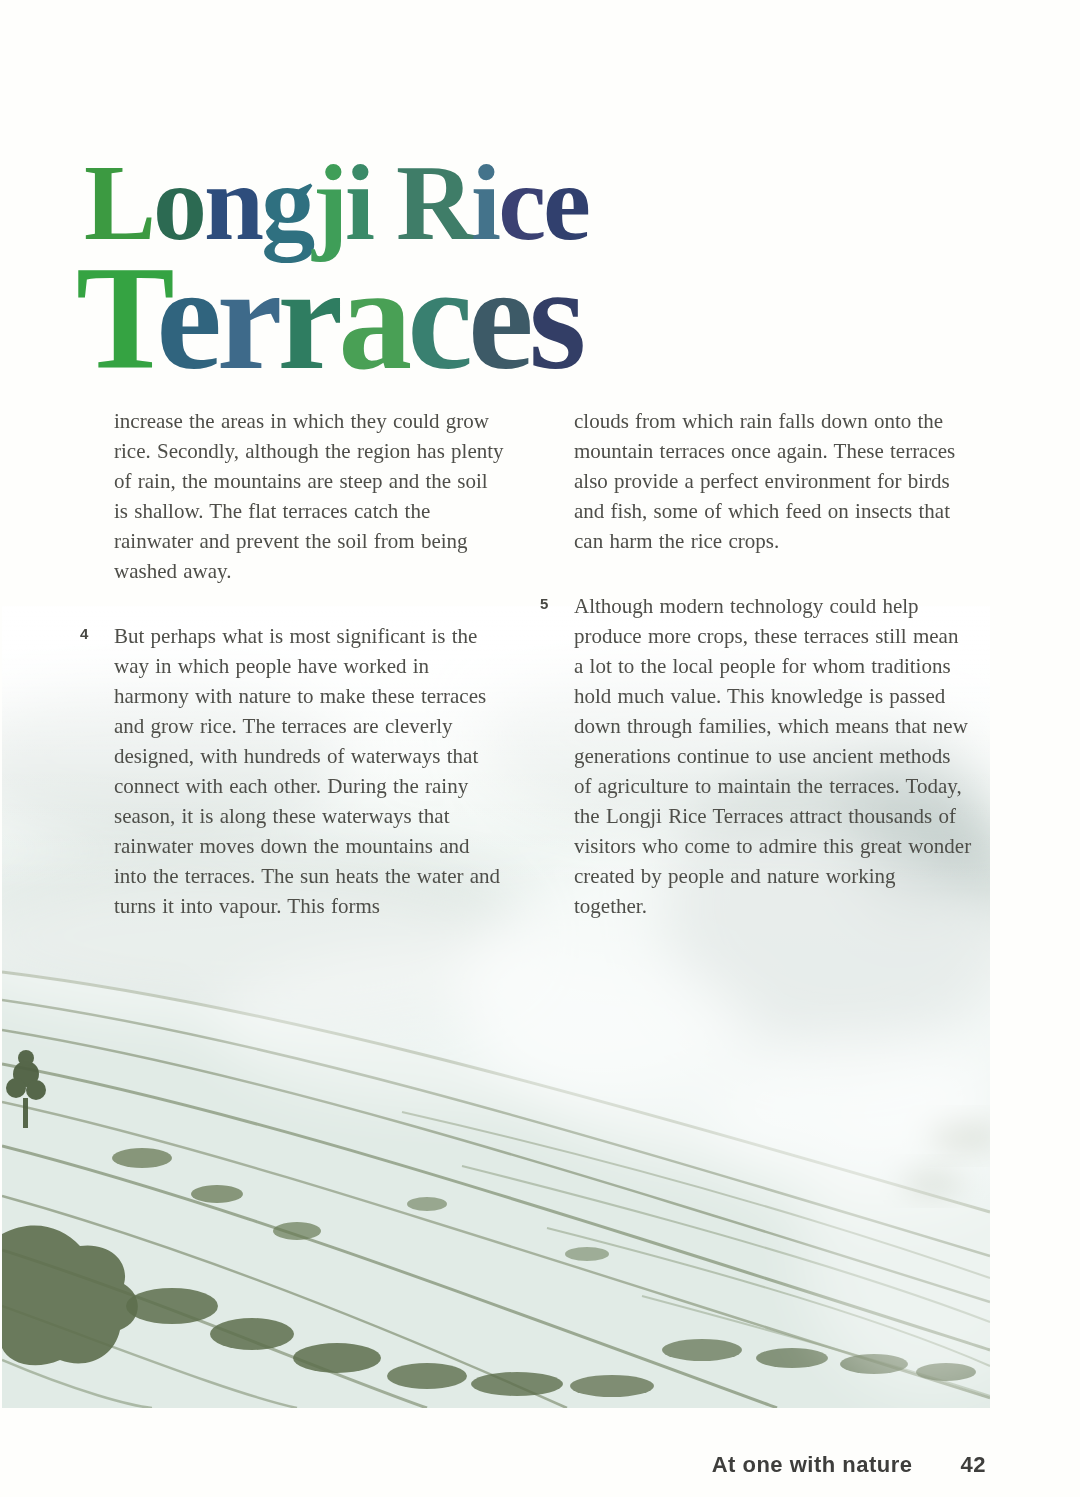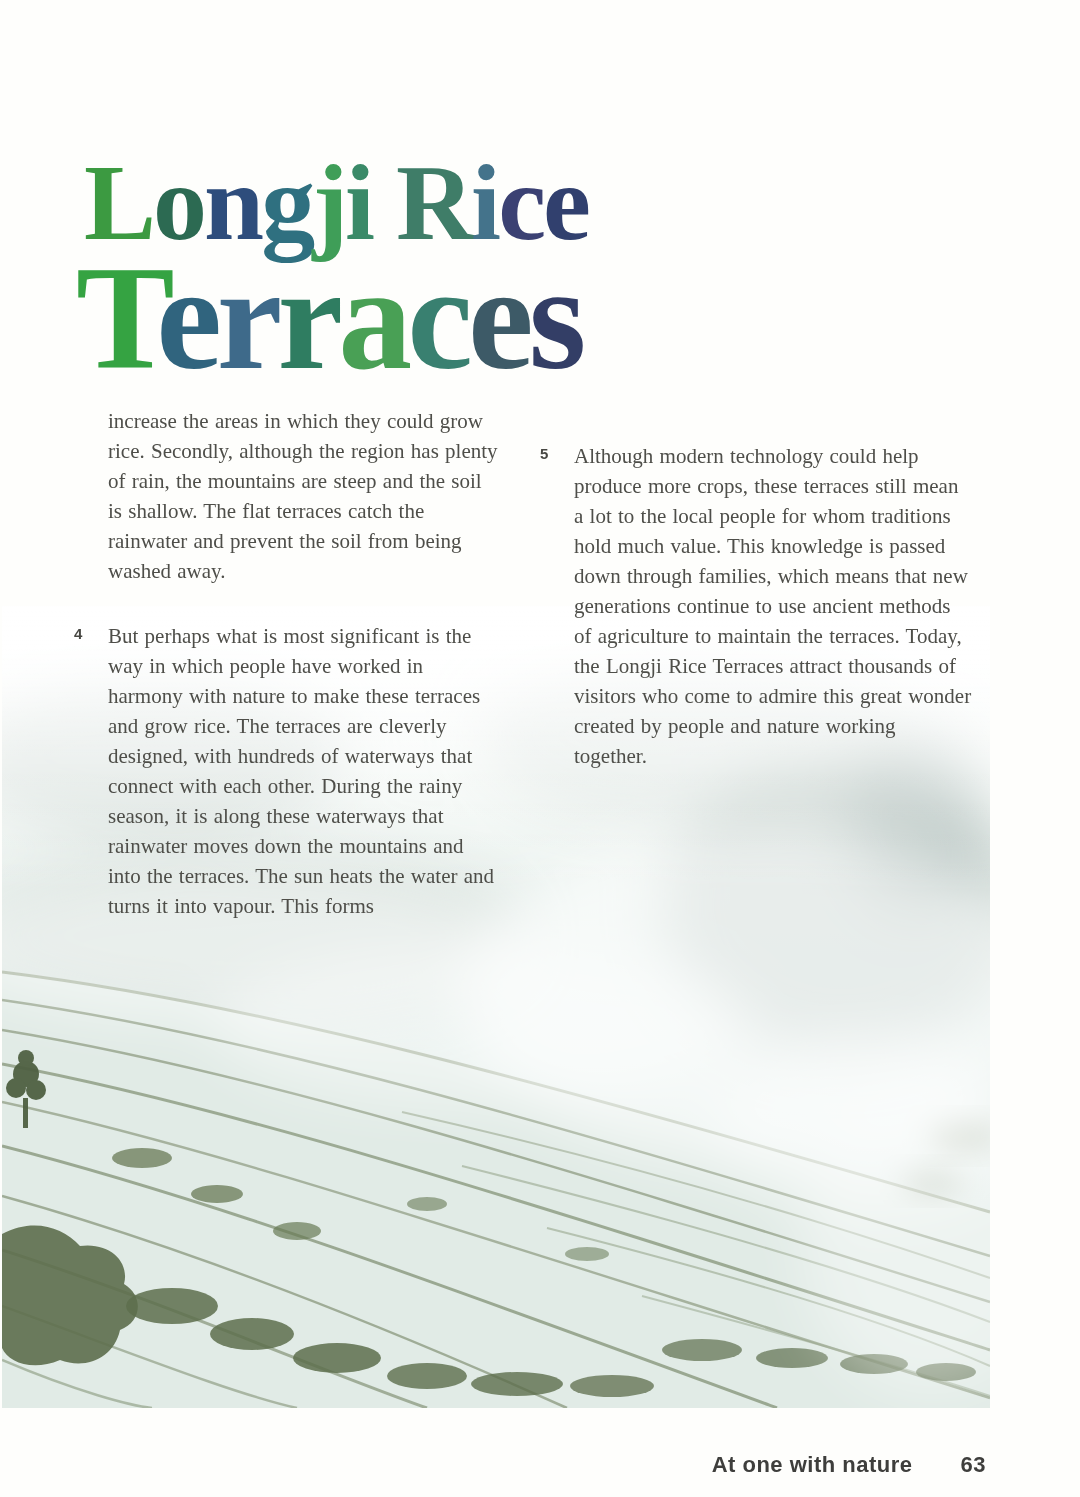--- a/index.html
+++ b/index.html
@@ -13,21 +13,21 @@
   .t1{left:84px;top:149px;font-size:108px;letter-spacing:-3px;}
   .t2{left:76px;top:244px;font-size:148px;letter-spacing:-5px;font-family:Liberation Serif, serif;}
 
   
   .photo{position:absolute;left:2px;top:606px;width:988px;height:802px;z-index:1;}
   .photo svg{display:block;width:100%;height:100%;}
 
   
   .columns{position:absolute;top:406px;left:0;width:1080px;z-index:2;}
   .col{position:absolute;top:0;}
-  .col-left{left:108px;width:392px;}
+  .col-left{left:114px;width:392px;}
   .col-right{left:574px;width:398px;}
   .col p{margin:0;font-size:21px;line-height:30px;color:#4e4e49;word-spacing:1px;}
   .para{position:relative;margin-top:35px;}
   .pnum{position:absolute;left:-34px;top:4px;font-family:"Liberation Sans", sans-serif;
         font-size:15px;font-weight:700;color:#474742;}
 
   
   .footer{position:absolute;top:1452px;right:94px;display:flex;align-items:center;gap:48px;
           font-family:"Liberation Sans", sans-serif;font-weight:700;font-size:22px;
           color:#3e3e3c;letter-spacing:.5px;z-index:3;}
@@ -135,25 +135,26 @@
 
   <div class="columns">
     <div class="col col-left">
       <p>increase the areas in which they could grow rice. Secondly, although the region has plenty of rain, the mountains are steep and the soil is shallow. The flat terraces catch the rainwater and prevent the soil from being washed away.</p>
       <div class="para">
         <span class="pnum">4</span>
         <p>But perhaps what is most significant is the way in which people have worked in harmony with nature to make these terraces and grow rice. The terraces are cleverly designed, with hundreds of waterways that connect with each other. During the rainy season, it is along these waterways that rainwater moves down the mountains and into the terraces. The sun heats the water and turns it into vapour. This forms</p>
       </div>
     </div>
     <div class="col col-right">
+      <p>clouds from which rain falls down onto the mountain terraces once again. These terraces also provide a perfect environment for birds and fish, some of which feed on insects that can harm the rice crops.</p>
       <div class="para">
         <span class="pnum">5</span>
         <p>Although modern technology could help produce more crops, these terraces still mean a lot to the local people for whom traditions hold much value. This knowledge is passed down through families, which means that new generations continue to use ancient methods of agriculture to maintain the terraces. Today, the Longji Rice Terraces attract thousands of visitors who come to admire this great wonder created by people and nature working together.</p>
       </div>
     </div>
   </div>
 
   <div class="footer">
     <span>At one with nature</span>
-    <span>63</span>
+    <span>42</span>
   </div>
 
 </div>
 
 </body></html>

